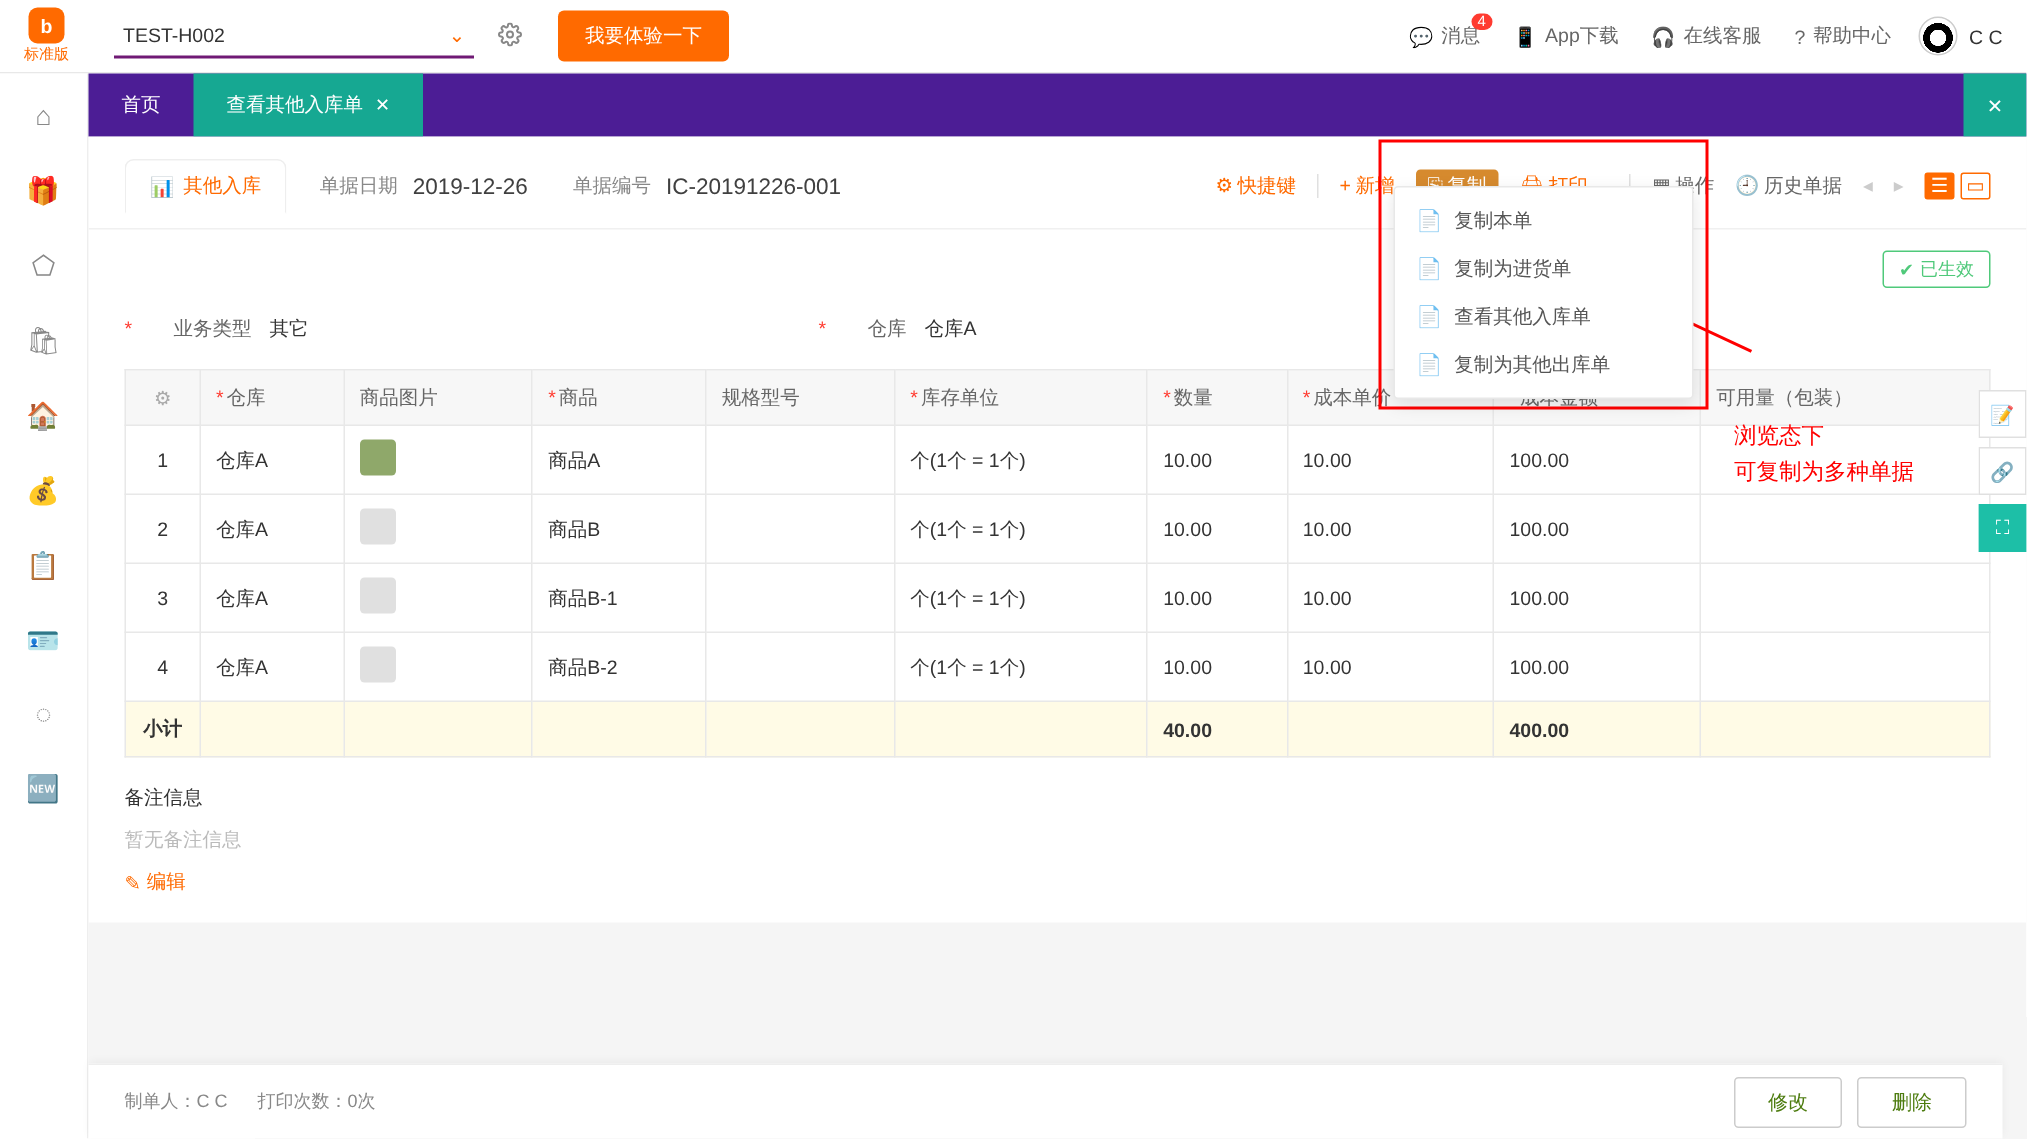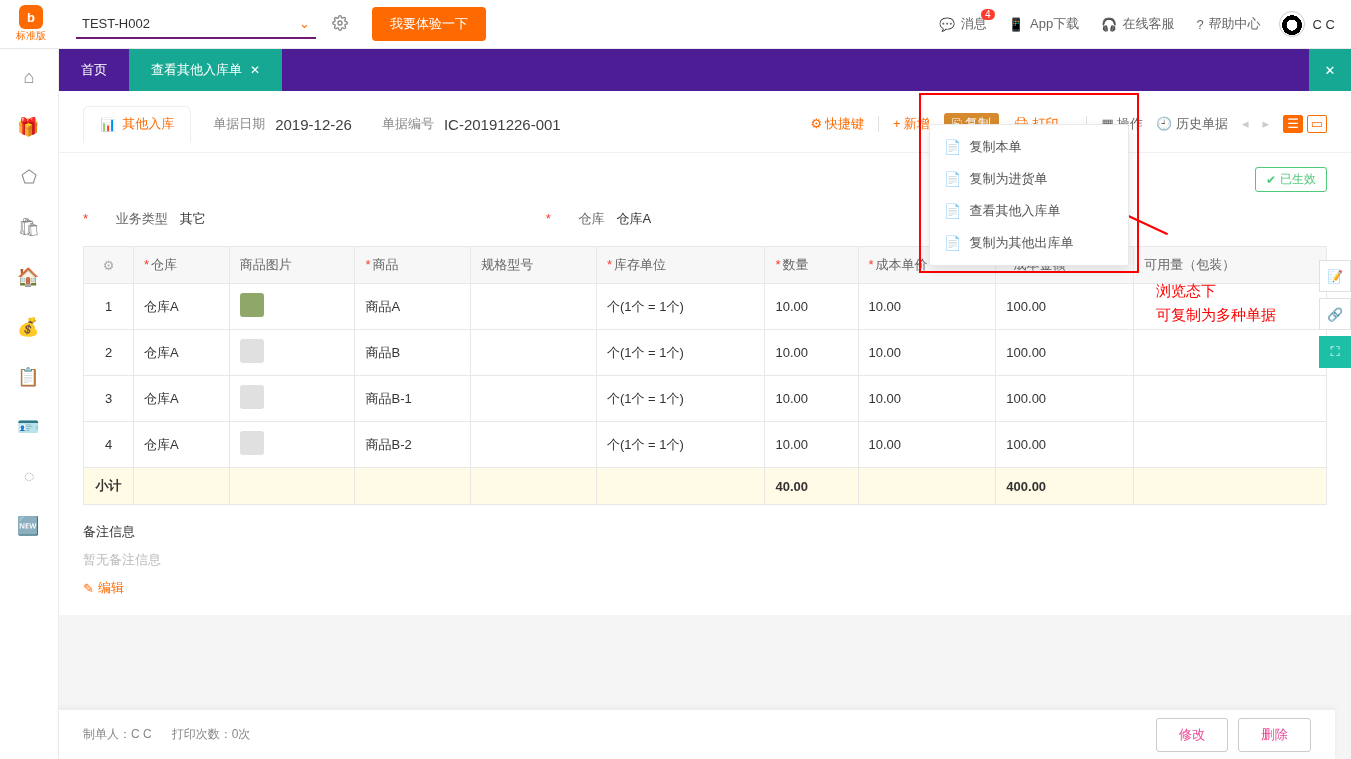--- a/index.html
+++ b/index.html
@@ -96,21 +96,21 @@
 
 .remarks { padding: 18px 24px; }
 .remarks-title { color: #333; margin-bottom: 10px; }
 .remarks-empty { color: #bbb; margin-bottom: 10px; }
 .edit-link { color: #ff6a00; display: flex; align-items: center; gap: 4px; cursor: pointer; }
 
 
 .footer { position: fixed; bottom: 0; left: 59px; right: 16px; height: 50px; background: #fff; border-top: 1px solid #eee; box-shadow: 0 -2px 6px rgba(0,0,0,0.05); display: flex; align-items: center; padding: 0 24px; }
 .footer-meta { color: #888; font-size: 12px; display: flex; gap: 20px; }
 .footer-spacer { flex: 1; }
-.footer-btn { padding: 7px 22px; border: 1px solid #ccc; background: #fff; border-radius: 3px; cursor: pointer; margin-left: 10px; color: #ec4899; }
+.footer-btn { padding: 7px 22px; border: 1px solid #ccc; background: #fff; border-radius: 3px; cursor: pointer; margin-left: 10px; color: #4d7c0f; }
 
 
 .right-tools { position: fixed; right: 0; top: 260px; width: 32px; display: flex; flex-direction: column; gap: 6px; }
 .rt-item { width: 32px; height: 32px; background: #fff; border: 1px solid #e0e0e0; display: flex; align-items: center; justify-content: center; color: #999; cursor: pointer; }
 .rt-item.active { background: #1dbfa7; color: #fff; border-color: #1dbfa7; }
 
 svg { width: 16px; height: 16px; }
 </style>
 </head>
 <body>

